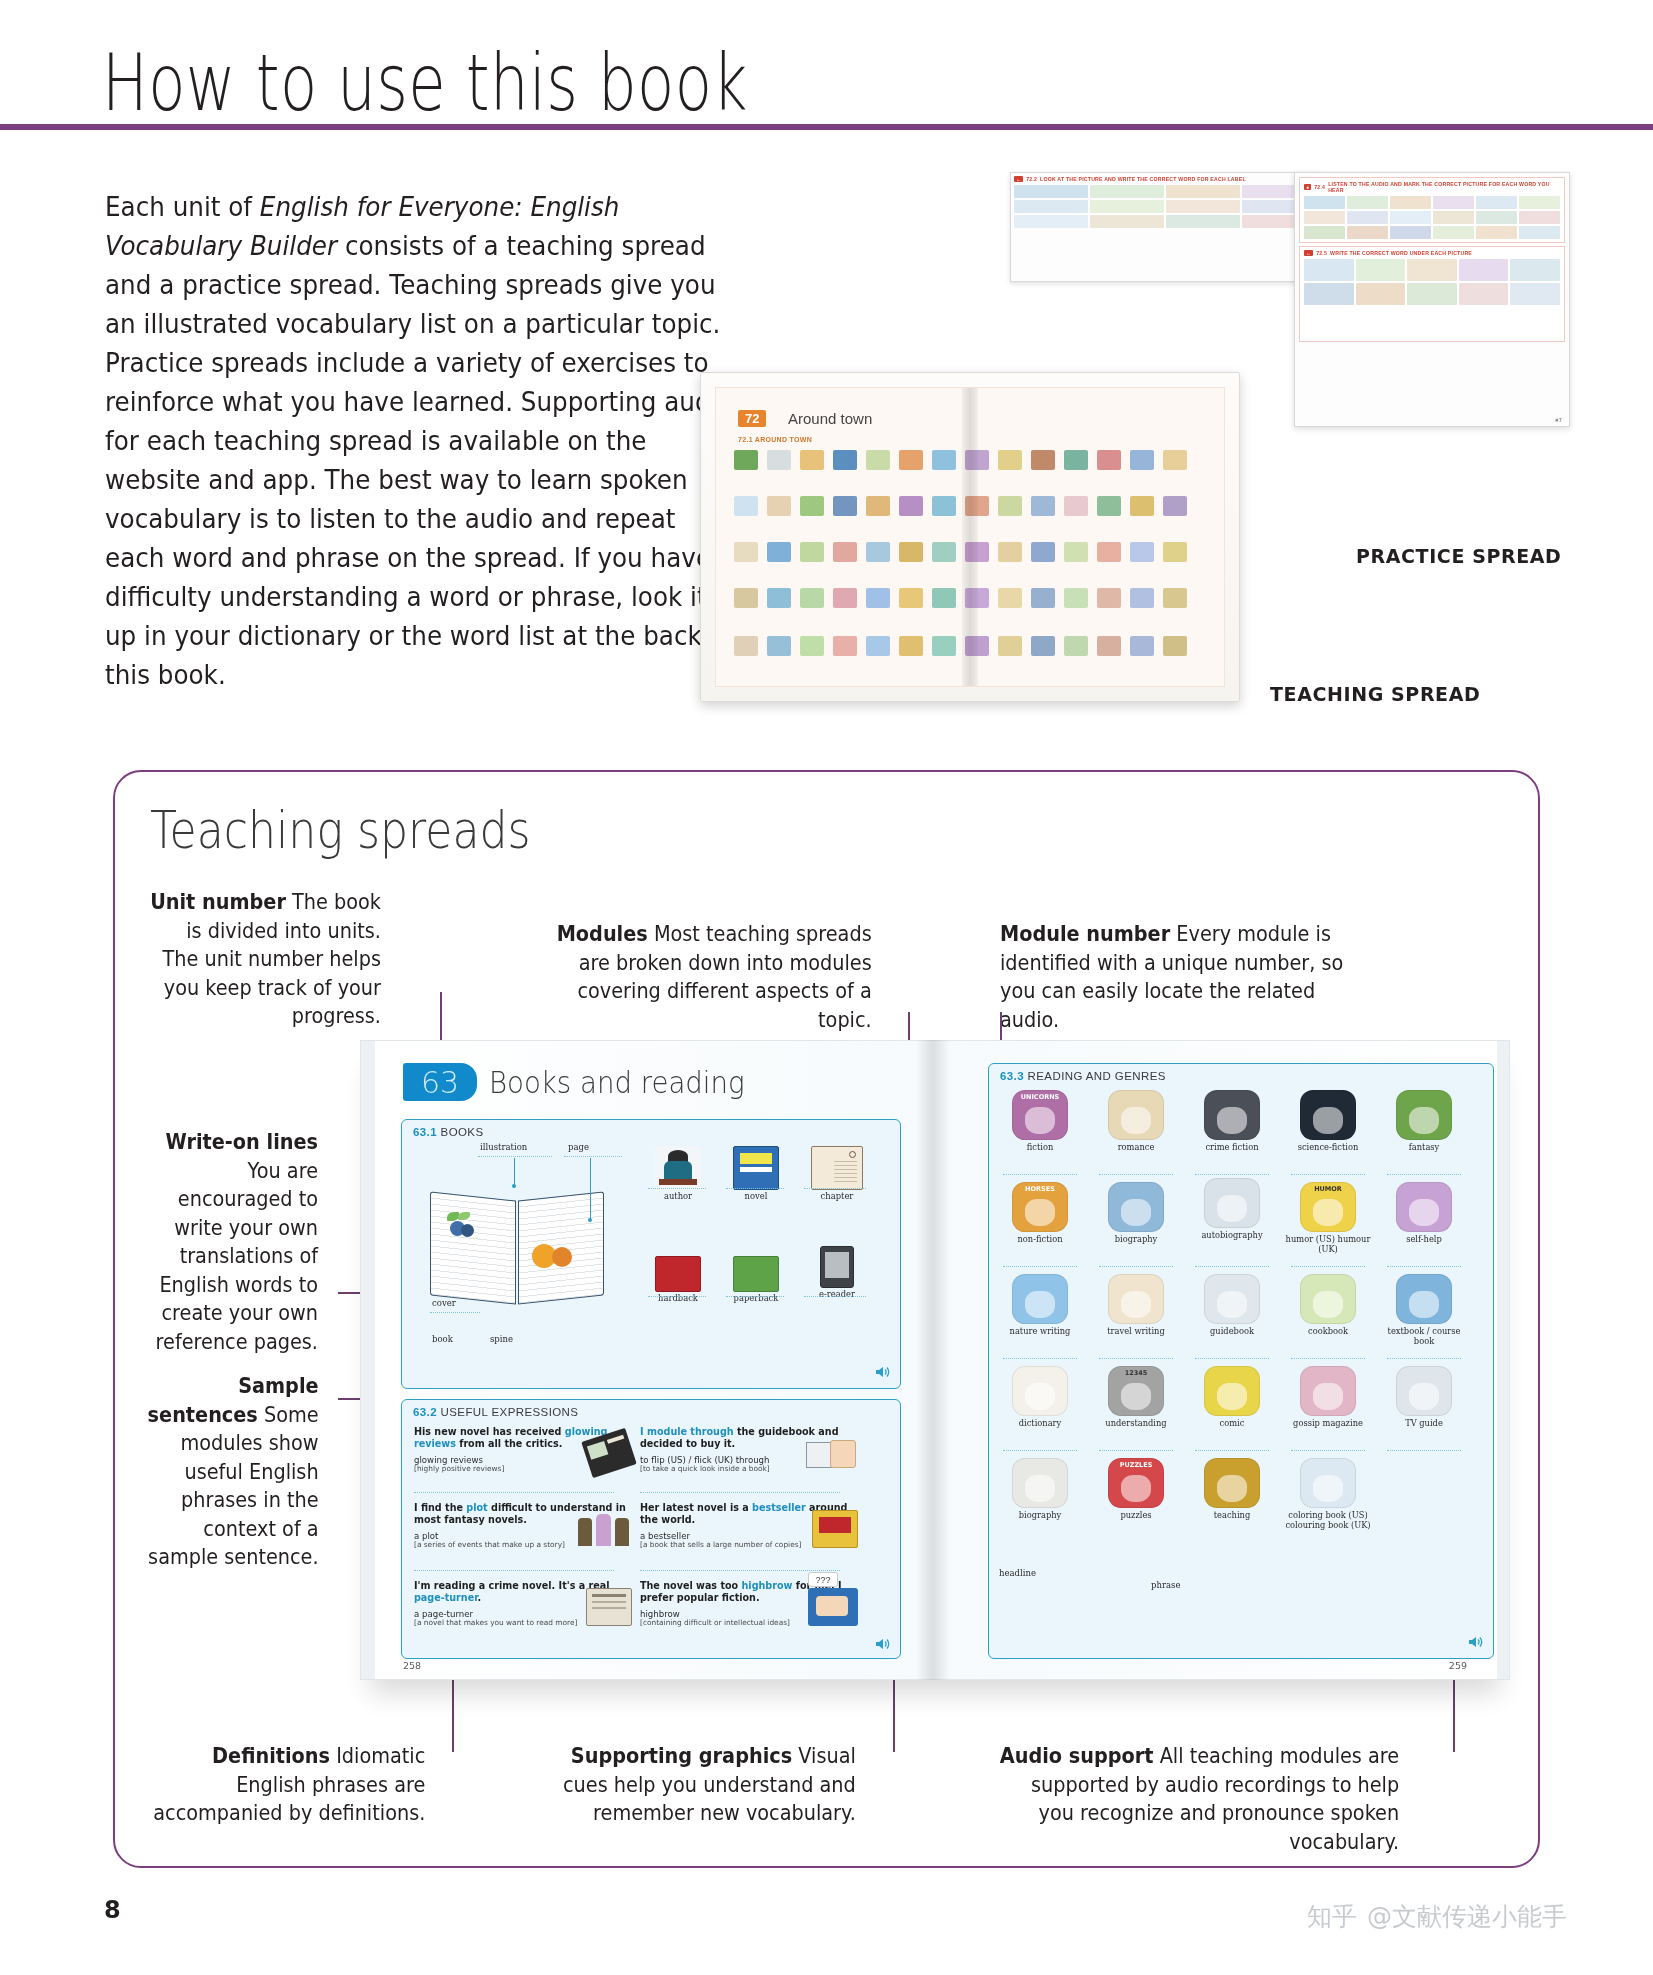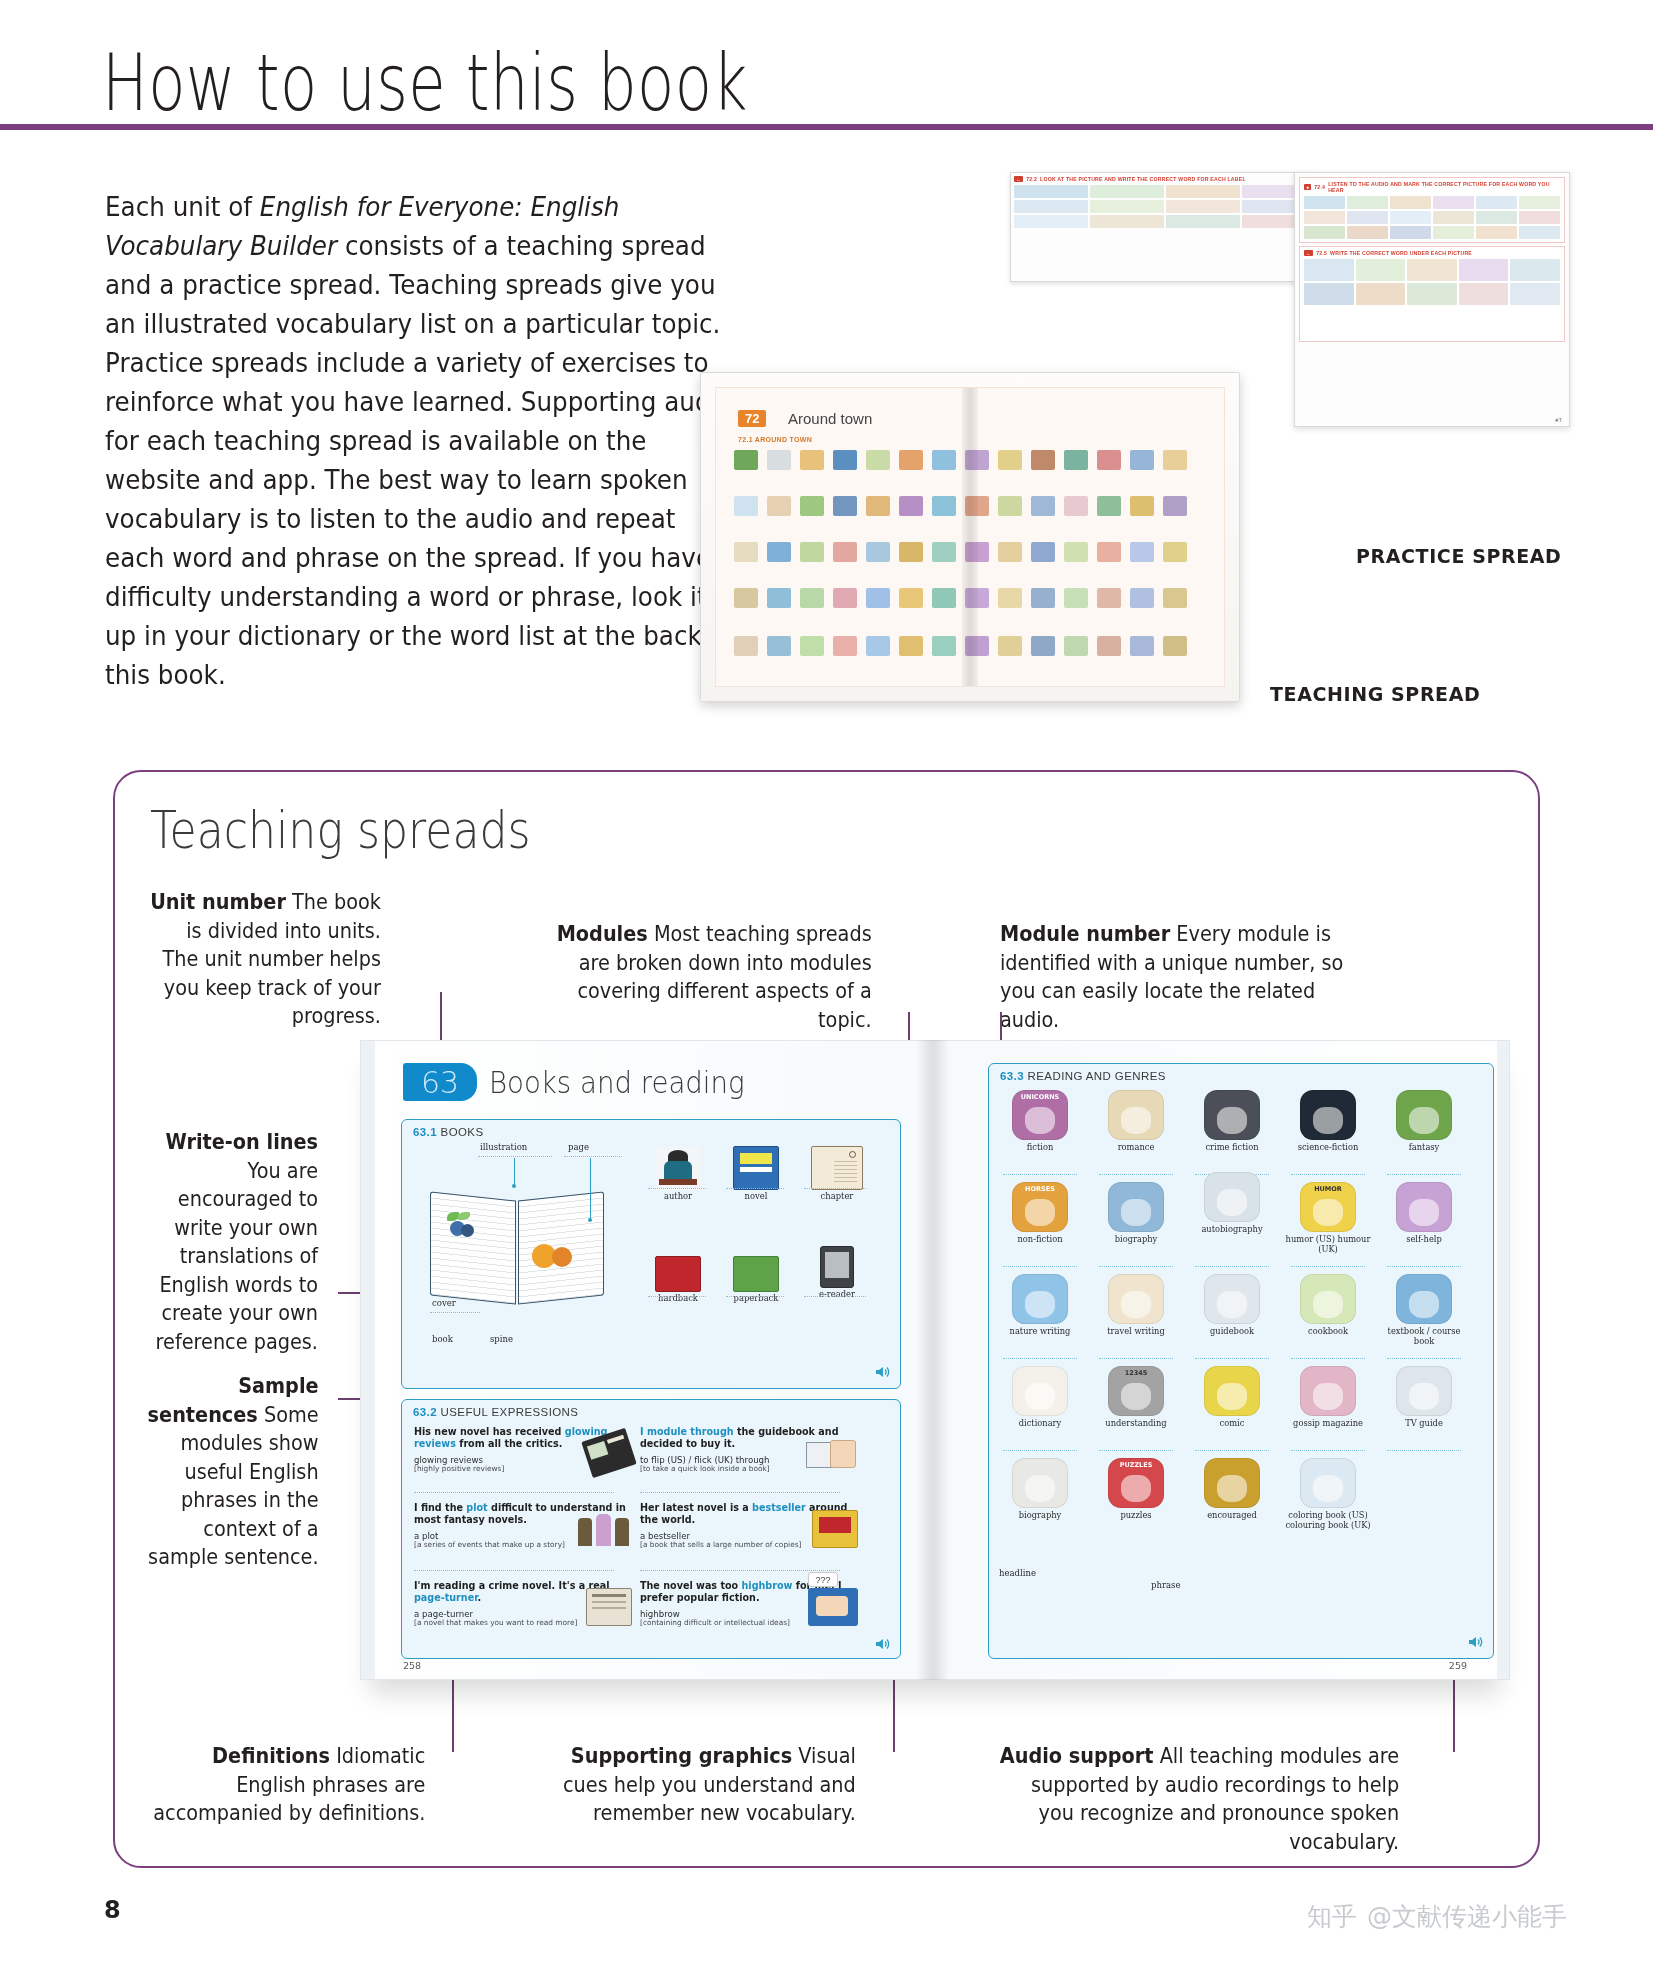--- a/index.html
+++ b/index.html
@@ -756,21 +756,21 @@
             <div class="lab">non-fiction</div>
           </div>
           <div class="gsep" style="left: 14px; top: 202px; width: 74px;"></div>
           <div class="gcell" style="left: 104px; top: 118px;">
             <div class="art" style="background: rgb(143, 184, 217);">
               <div style="position: absolute; left: 22%; top: 34%; width: 56%; height: 56%; border-radius: 40% 40% 45% 45%; background: rgba(255, 255, 255, 0.55);"></div>
             </div>
             <div class="lab">biography</div>
           </div>
           <div class="gsep" style="left: 110px; top: 202px; width: 74px;"></div>
-          <div class="gcell" style="left: 200px; top: 108px;">
+          <div class="gcell" style="left: 200px; top: 114px;">
             <div class="art" style="background: rgb(217, 226, 232);">
               <div style="position: absolute; left: 22%; top: 34%; width: 56%; height: 56%; border-radius: 40% 40% 45% 45%; background: rgba(255, 255, 255, 0.55);"></div>
             </div>
             <div class="lab">autobiography</div>
           </div>
           <div class="gsep" style="left: 206px; top: 202px; width: 74px;"></div>
           <div class="gcell" style="left: 296px; top: 118px;">
             <div class="art" style="background: rgb(239, 209, 74);">
               <div class="cover-t" style="color: rgb(51, 51, 51);">HUMOR</div>
               <div style="position: absolute; left: 22%; top: 34%; width: 56%; height: 56%; border-radius: 40% 40% 45% 45%; background: rgba(255, 255, 255, 0.55);"></div>
@@ -866,21 +866,21 @@
             <div class="art" style="background: rgb(212, 71, 74);">
               <div class="cover-t">PUZZLES</div>
               <div style="position: absolute; left: 22%; top: 34%; width: 56%; height: 56%; border-radius: 40% 40% 45% 45%; background: rgba(255, 255, 255, 0.55);"></div>
             </div>
             <div class="lab">puzzles</div>
           </div>
           <div class="gcell" style="left: 200px; top: 394px;">
             <div class="art" style="background: rgb(201, 160, 46);">
               <div style="position: absolute; left: 22%; top: 34%; width: 56%; height: 56%; border-radius: 40% 40% 45% 45%; background: rgba(255, 255, 255, 0.55);"></div>
             </div>
-            <div class="lab">encouraged</div>
+            <div class="lab">teaching</div>
           </div>
           <div class="gcell" style="left: 296px; top: 394px;">
             <div class="art" style="background: rgb(220, 233, 242);">
               <div style="position: absolute; left: 22%; top: 34%; width: 56%; height: 56%; border-radius: 40% 40% 45% 45%; background: rgba(255, 255, 255, 0.55);"></div>
             </div>
             <div class="lab">coloring book (US) colouring book (UK)</div>
           </div>
         </div>
 
       <div class="tag" style="left:10px; top:504px;">headline</div>

